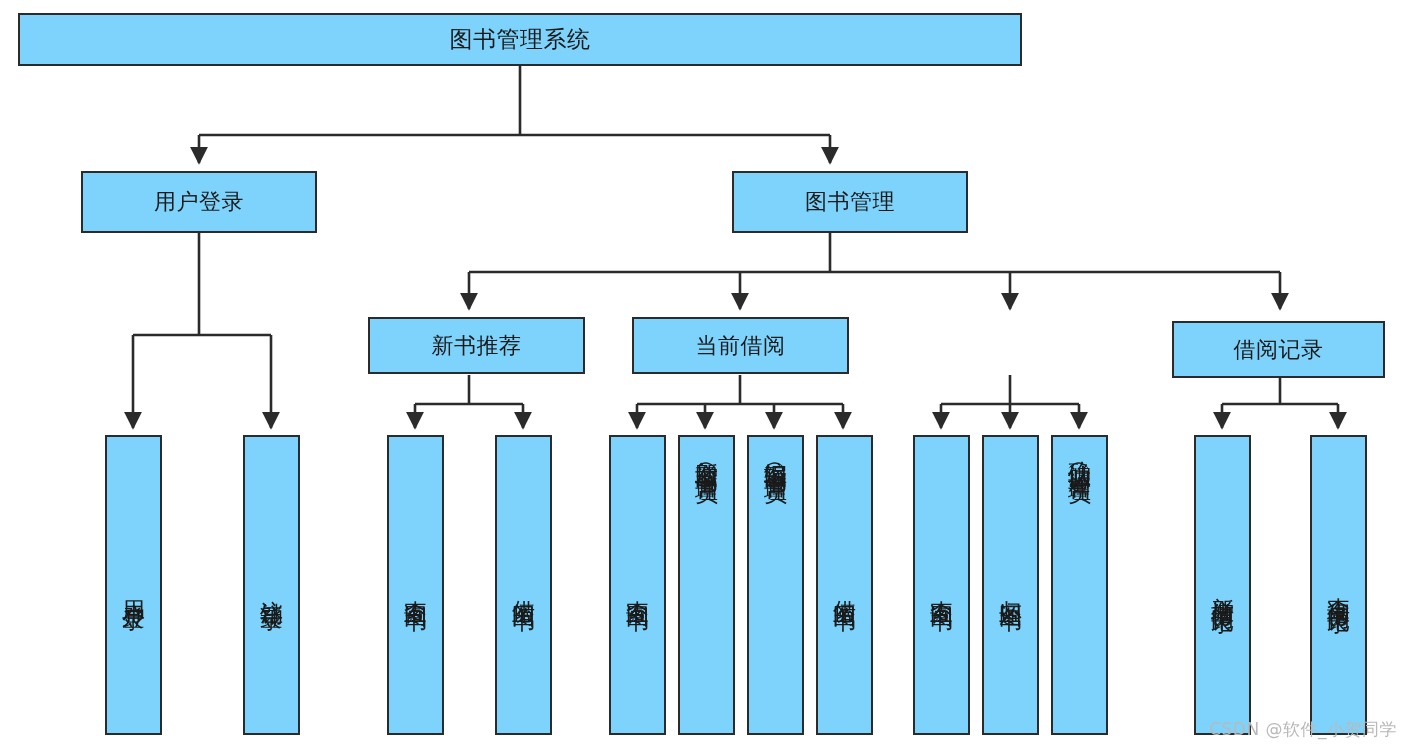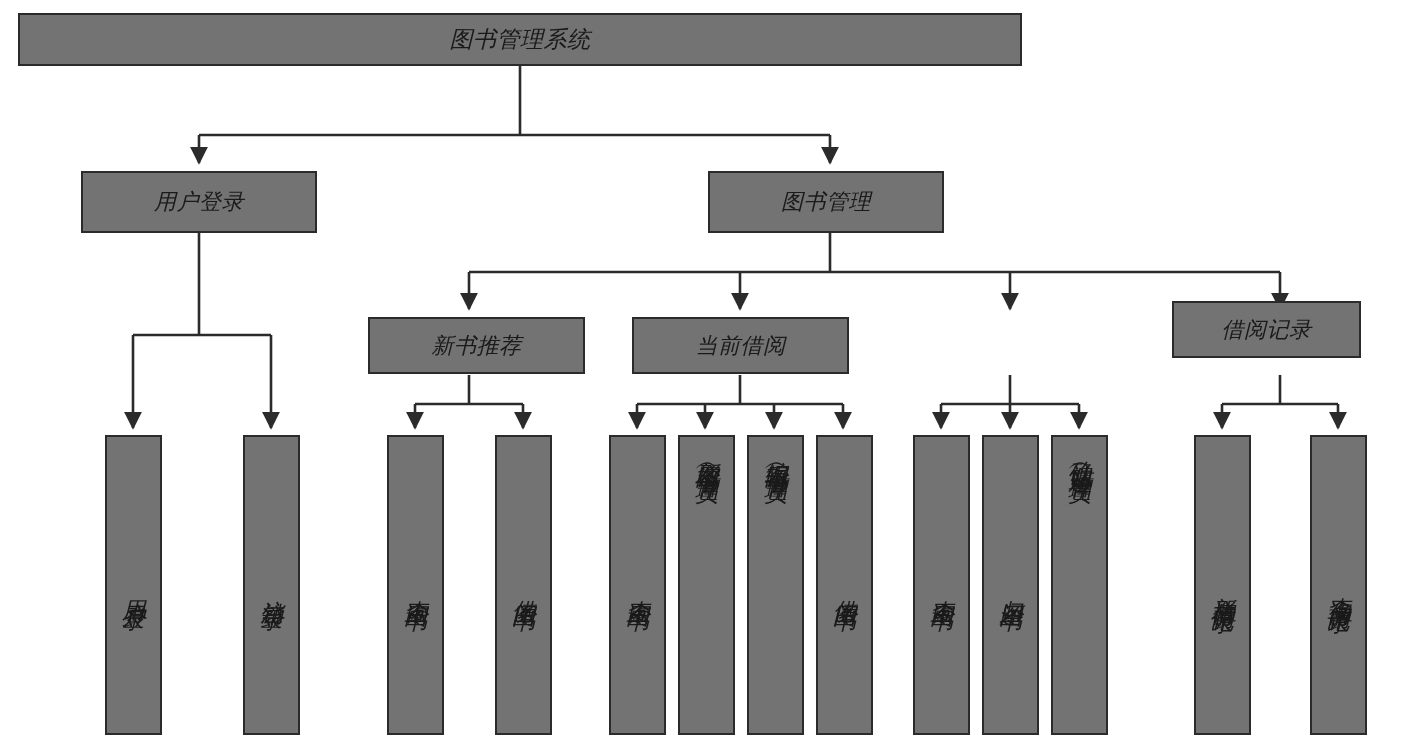--- a/index.html
+++ b/index.html
@@ -21,28 +21,27 @@
   #edges {
     position: absolute;
     left: 0;
     top: 0;
     width: 1405px;
     height: 747px;
   }
   .node {
     position: absolute;
     box-sizing: border-box;
-    background: #737373;
+    background: #7dd3fc;
     border: 2.5px solid #2b2b2b;
     display: flex;
     align-items: center;
     justify-content: center;
     color: #1a1a1a;
     z-index: 2;
-    font-style: italic;
   }
   .node .label {
     display: block;
     text-align: center;
     line-height: 1.16;
     letter-spacing: 0.5px;
   }
   
   .node.horiz .label {
     font-size: 22px;
@@ -136,34 +135,34 @@
   </svg>
 
   <div class="node horiz root" style="left:18px; top:13px; width:1004px; height:53px;">
     <span class="label">图书管理系统</span>
   </div>
 
   <div class="node horiz" style="left:81px; top:171px; width:236px; height:62px;">
     <span class="label">用户登录</span>
   </div>
 
-  <div class="node horiz" style="left:708px; top:171px; width:236px; height:62px;align-items:center;">
+  <div class="node horiz" style="left:732px; top:171px; width:236px; height:62px;align-items:center;">
     <span class="label">图书管理</span>
   </div>
 
   <div class="node horiz" style="left:361px; top:317px; width:217px; height:57px;margin-left:7px;">
     <span class="label">新书推荐</span>
   </div>
 
   <div class="node horiz" style="left:632px; top:317px; width:217px; height:57px;">
     <span class="label">当前借阅</span>
   </div>
 
 
-  <div class="node horiz" style="left:1172px; top:301px; width:189px; height:57px;">
+  <div class="node horiz" style="left:1172px; top:321px; width:213px; height:57px;">
     <span class="label">借阅记录</span>
   </div>
 
   <div class="node vert mid" style="left:105px; top:435px; width:57px; height:300px;">
     <span class="label">用户登录</span>
   </div>
 
   <div class="node vert mid" style="left:243px; top:435px; width:57px; height:300px;">
     <span class="label">注销登录</span>
   </div>
@@ -205,14 +204,15 @@
   </div>
 
   <div class="node vert mid" style="left:1194px; top:435px; width:57px; height:300px;">
     <span class="label">新增借阅记录</span>
   </div>
 
   <div class="node vert mid" style="left:1310px; top:435px; width:57px; height:300px;">
     <span class="label">查询借阅记录</span>
   </div>
 
+  <div class="watermark">CSDN @软件_小贺同学</div>
 
 </div>
 
 </body></html>

